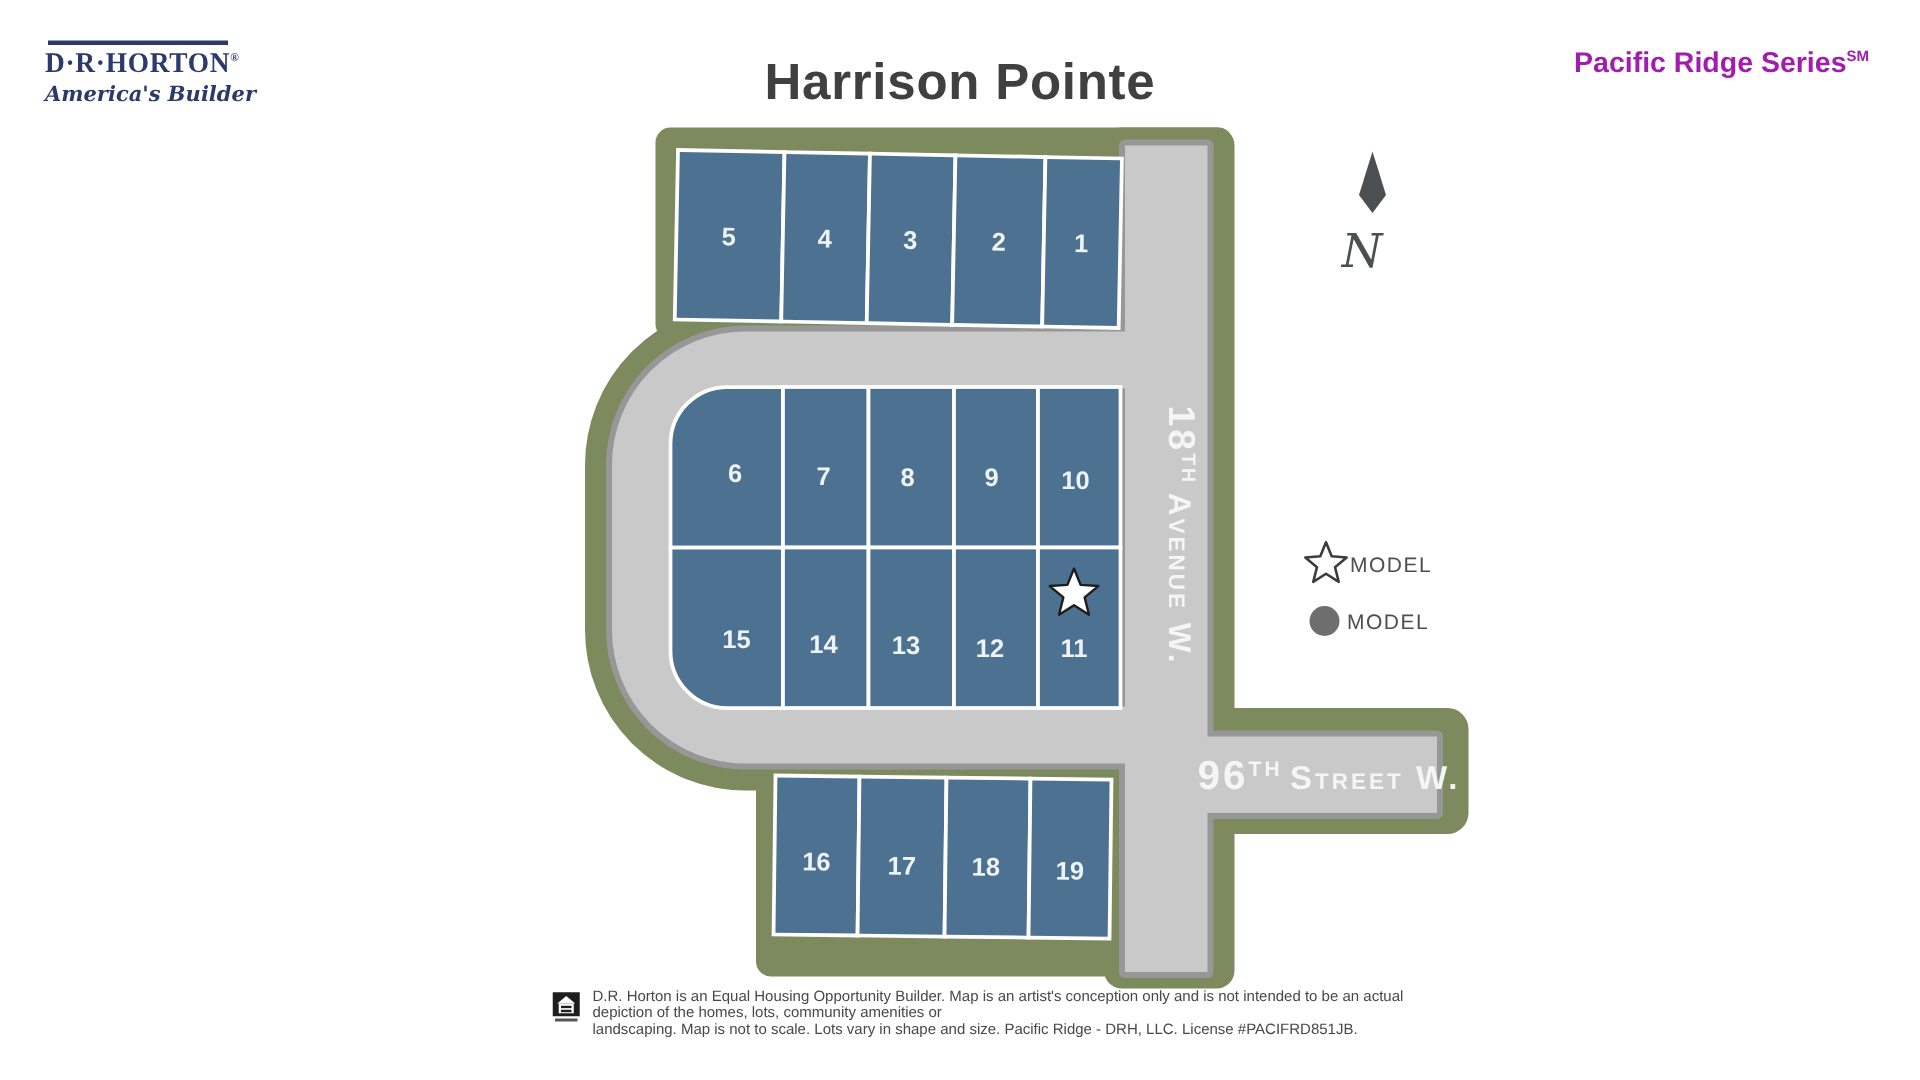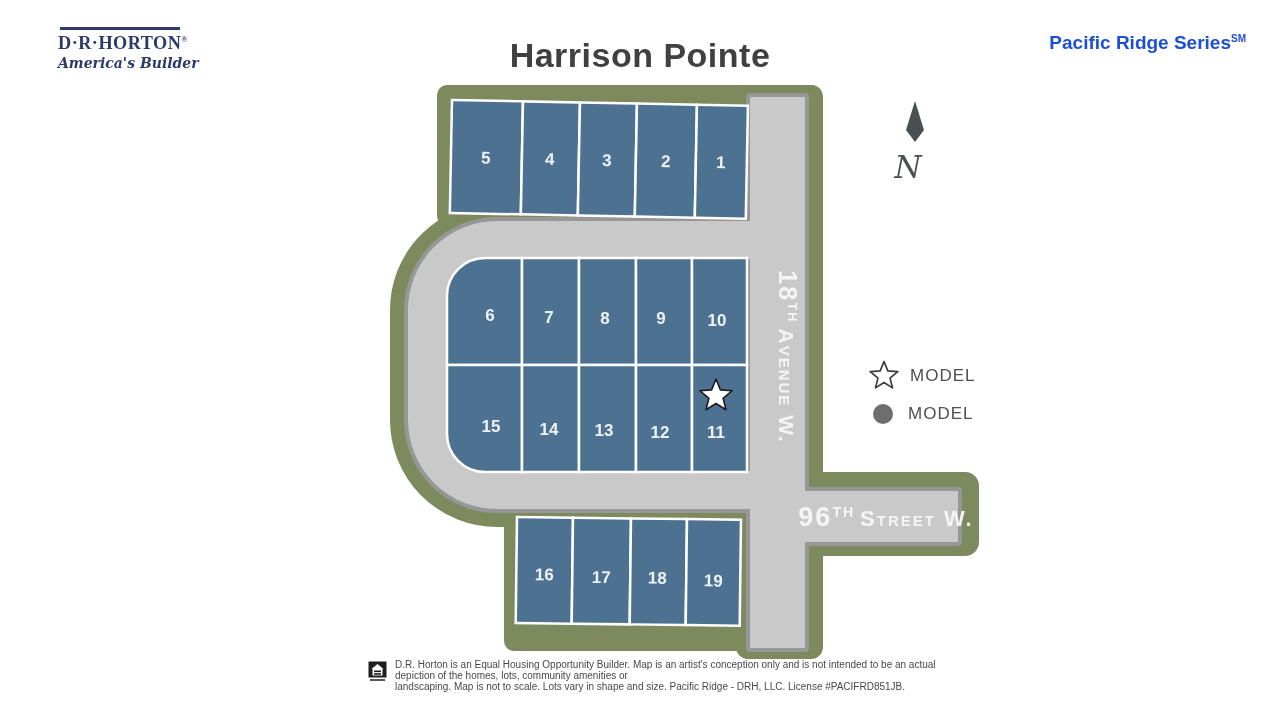--- a/index.html
+++ b/index.html
@@ -1,41 +1,41 @@
 <!DOCTYPE html>
 <html><head>
 <meta charset="utf-8">
 <style>
   html,body{margin:0;padding:0;background:#ffffff;}
   .page{
     position:relative;width:1280px;height:720px;background:#ffffff;overflow:hidden;
     font-family:"Liberation Sans",sans-serif;
   }
   
-  .logo{position:absolute;left:30px;top:27px;width:124px;text-align:center;color:#2b3a6b;margin-left:28px;}
+  .logo{position:absolute;left:30px;top:27px;width:124px;text-align:center;color:#2b3a6b;}
   .logo-rule{border-top:3px solid #2b3a6b;margin:0 2px 2px 2px;}
   .logo-name{font-family:"Liberation Serif",serif;font-weight:bold;font-size:19px;
     letter-spacing:.5px;transform:scaleX(.96);transform-origin:left;white-space:nowrap;}
   .logo-name sup{font-size:8px;}
   .logo-tagline{font-family:"DejaVu Serif",serif;font-style:italic;font-weight:bold;
     font-size:14px;margin-top:1px;white-space:nowrap;}
   .page-title{position:absolute;left:0;right:0;top:36px;text-align:center;
     font-size:34px;font-weight:600;color:#404040;letter-spacing:.5px;}
-  .series{position:absolute;right:34px;top:32px;font-size:19px;font-weight:bold;color:#1d4ed8;}
+  .series{position:absolute;right:34px;top:32px;font-size:19px;font-weight:bold;color:#a21caf;}
   .series sup{font-size:10px;}
   
   .map-svg{position:absolute;left:0;top:0;}
   .lot-shape{fill:#4d7191;stroke:#ffffff;stroke-width:2.5;}
   .lot-num{fill:#eef3f6;font-size:17px;font-weight:bold;text-anchor:middle;}
   .street-label{fill:#f5f5f5;font-weight:bold;text-anchor:middle;letter-spacing:2px;}
   .sc{font-variant:small-caps;}
   
   .legend{position:absolute;left:868px;top:360px;color:#4f4f4f;}
   .legend-row{display:flex;align-items:center;margin-bottom:6px;height:32px;}
-  .legend-label{font-size:17px;letter-spacing:1px;margin-left:10px;}
+  .legend-label{font-size:14px;letter-spacing:1px;margin-left:0;}
   .sold-dot{width:20px;height:20px;border-radius:50%;background:#6e6e6e;margin:0 5px;}
   
   .disclaimer{position:absolute;left:368px;top:659px;width:575px;display:flex;align-items:flex-start;}
   .eho-icon{flex:0 0 auto;margin-right:8px;margin-top:2px;}
   .disclaimer-text{font-size:10px;line-height:11px;color:#484848;}
 </style>
 </head>
 <body>
 
 <div class="page">

